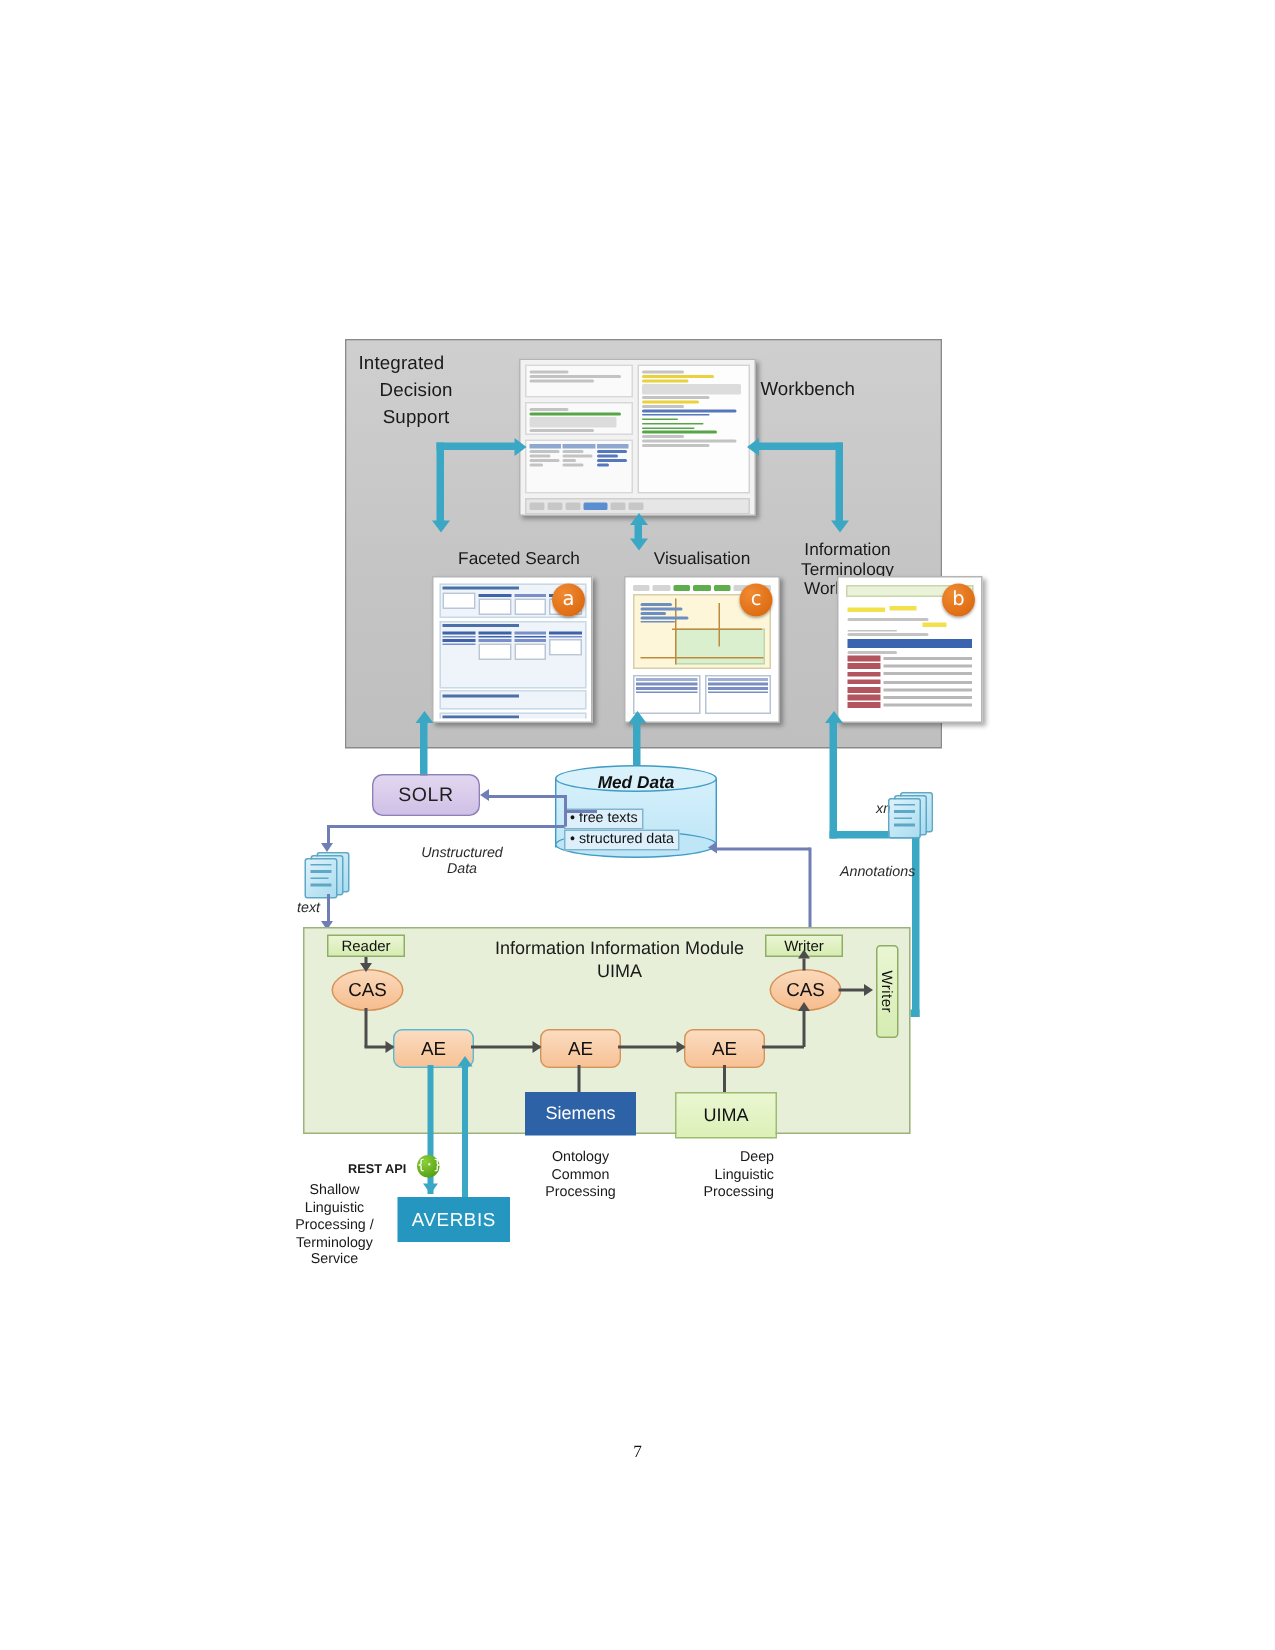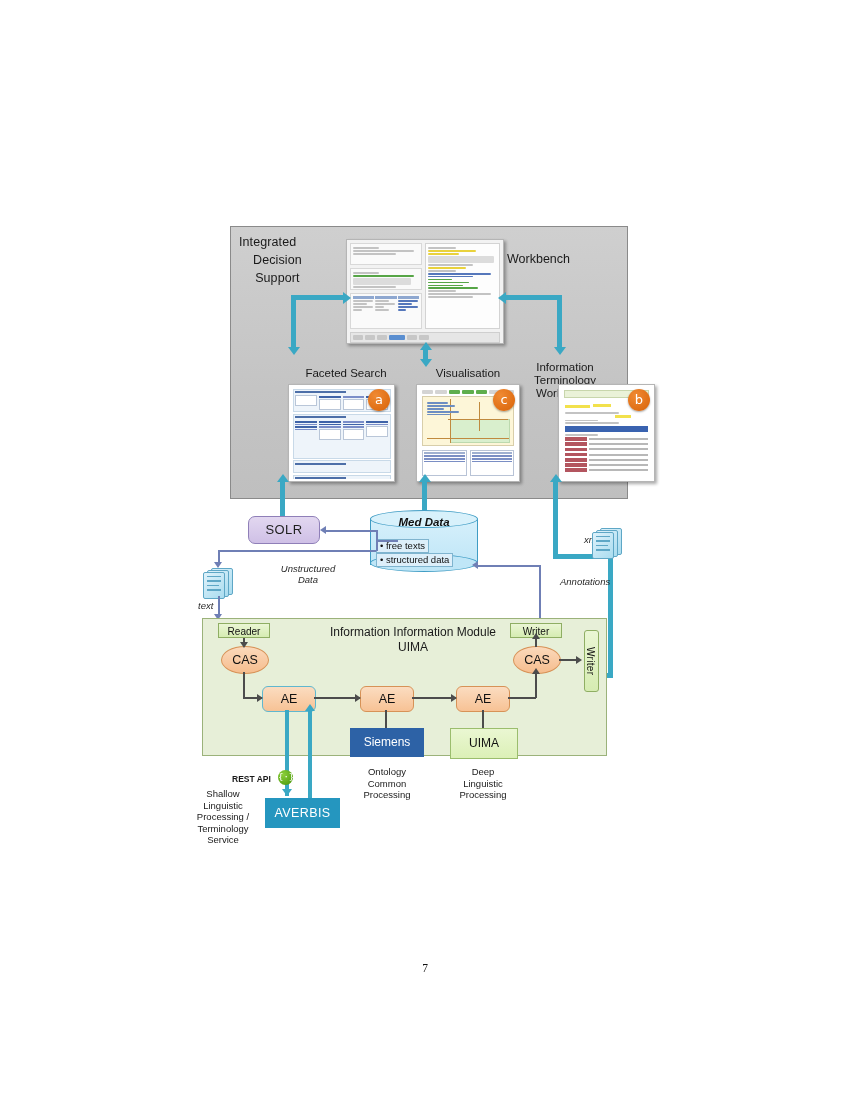--- a/index.html
+++ b/index.html
@@ -881,21 +881,21 @@
       <span>Terminology</span><br>
       <span>Service</span>
     </div>
 
     <div class="blabel" style="left:170px; top:548px; width:74px;">
       <span>Ontology</span><br>
       <span>Common</span><br>
       <span>Processing</span>
     </div>
 
-    <div class="blabel" style="left:270px; top:548px; width:66px;">
+    <div class="blabel" style="left:270px; top:548px; width:66px;text-align:right;">
       <span>Deep</span><br>
       <span>Linguistic</span><br>
       <span>Processing</span>
     </div>
 
 
   </div>
 
   <div class="pageno">7</div>
 

